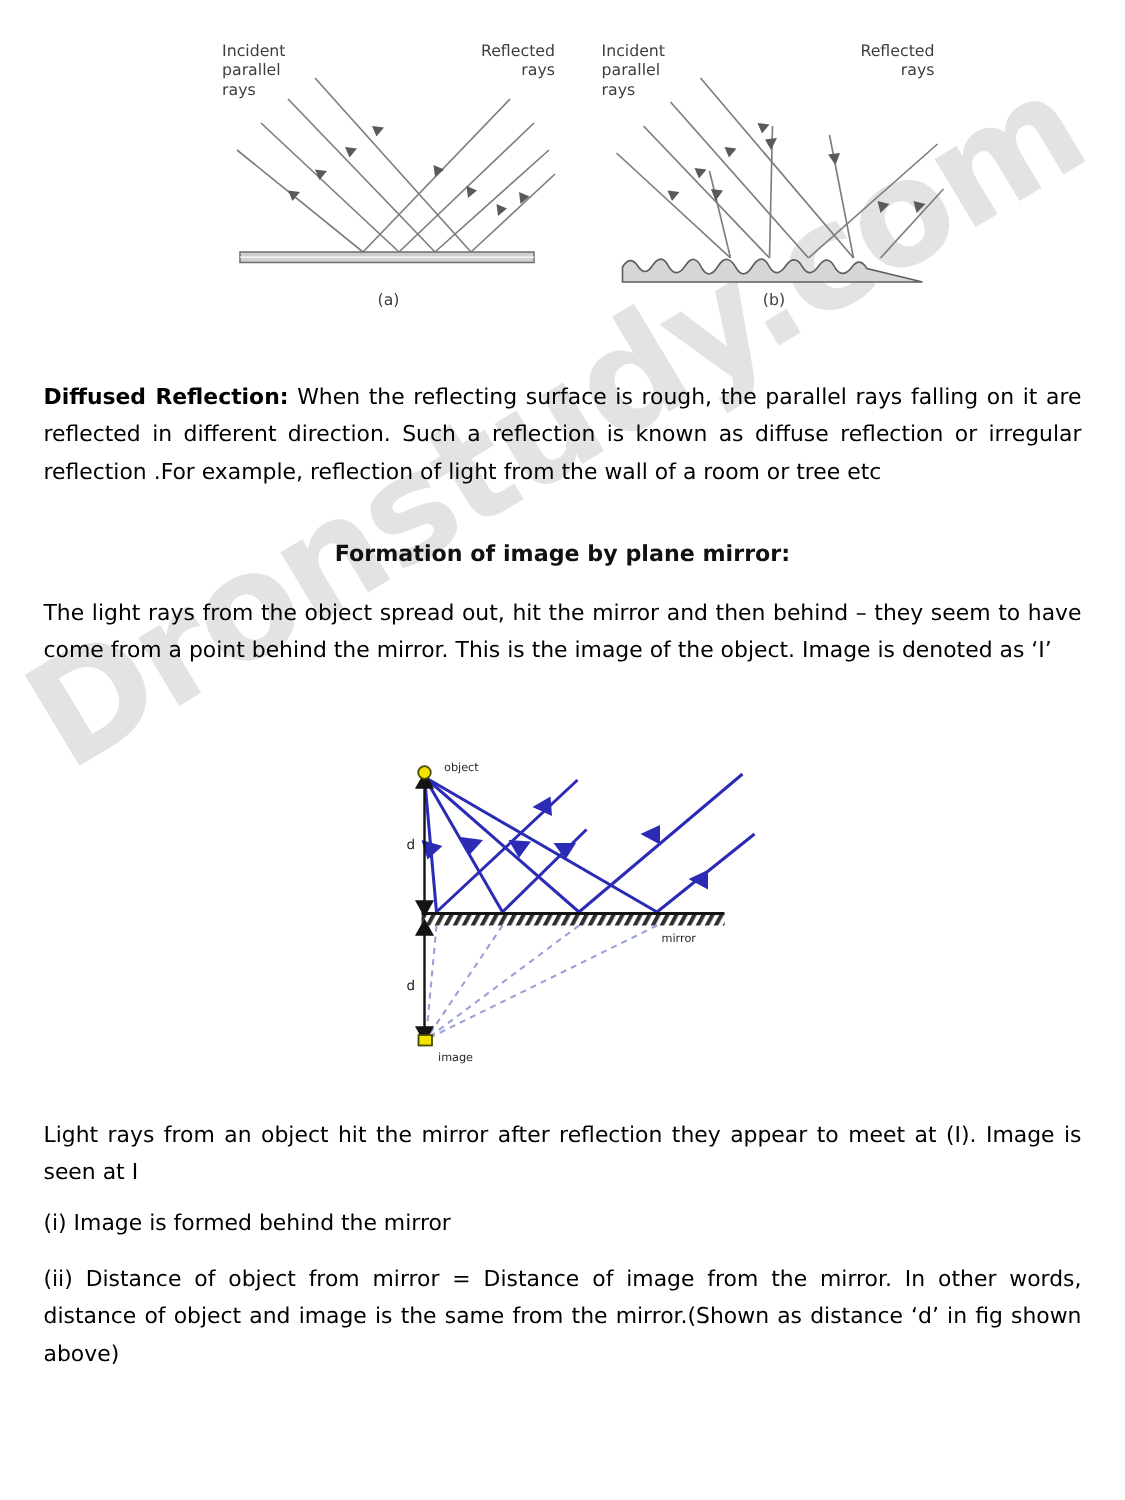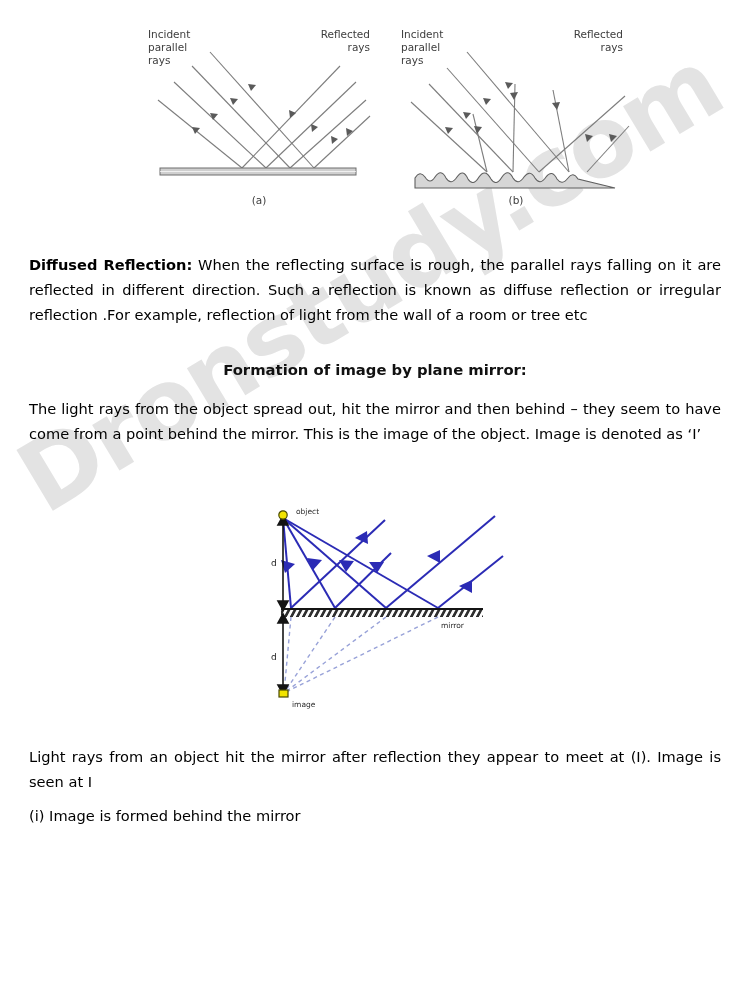--- a/index.html
+++ b/index.html
@@ -282,15 +282,16 @@
       <text x="41" y="209" font-family="DejaVu Sans, Liberation Sans, sans-serif" font-size="7.5" fill="#2a2a2a">image</text>
       <text x="20" y="68" font-family="DejaVu Sans, Liberation Sans, sans-serif" font-size="9" fill="#1a1a1a">d</text>
       <text x="20" y="162" font-family="DejaVu Sans, Liberation Sans, sans-serif" font-size="9" fill="#1a1a1a">d</text>
     </svg>
   </div>
 
   <div class="body-text" id="para-meet">Light rays from an object hit the mirror after reflection they appear to meet at (I). Image is seen at I</div>
 
   <div class="body-text nojustify" id="para-i">(i) Image is formed behind the mirror</div>
 
+  <div class="body-text" id="para-ii">(ii) Distance of object from mirror = Distance of image from the mirror. In other words, distance of object and image is the same from the mirror.(Shown as distance ‘d’ in fig shown above)</div>
 
 
 </div>
 
 </body></html>

